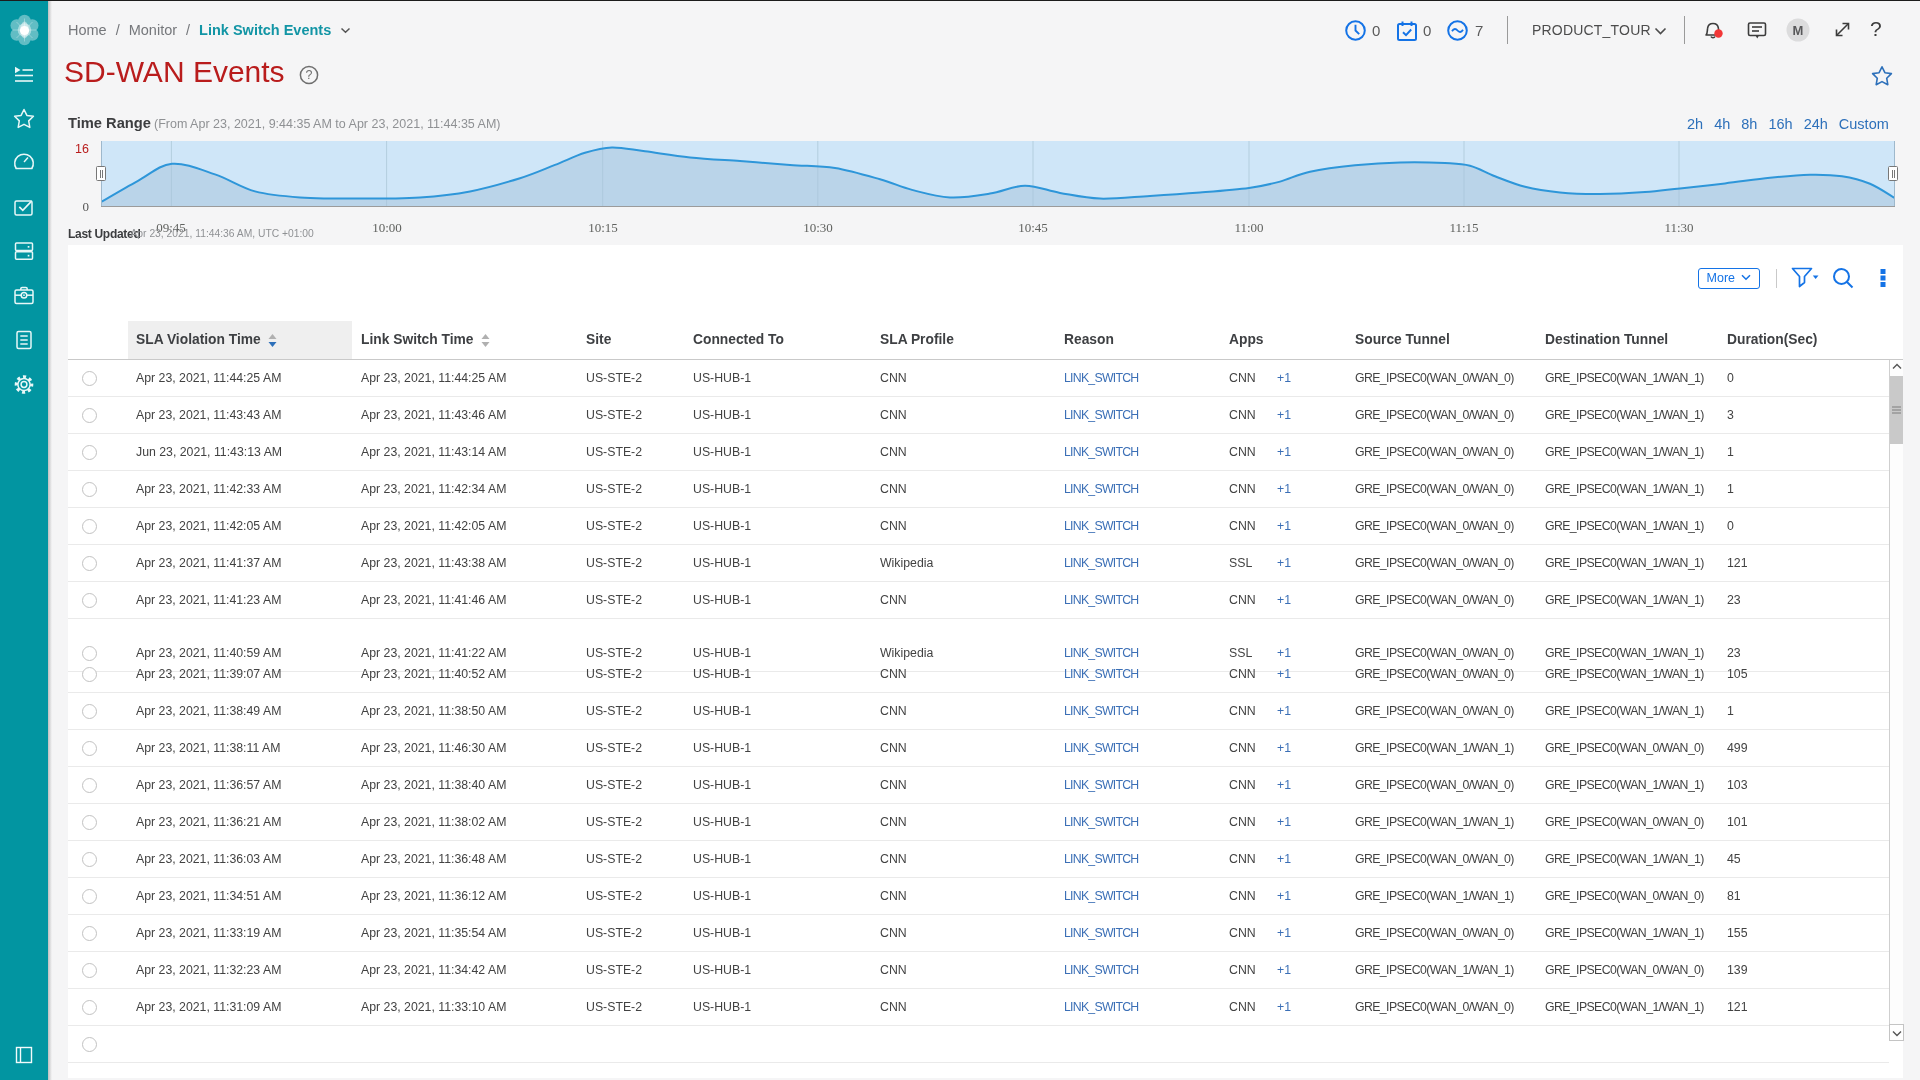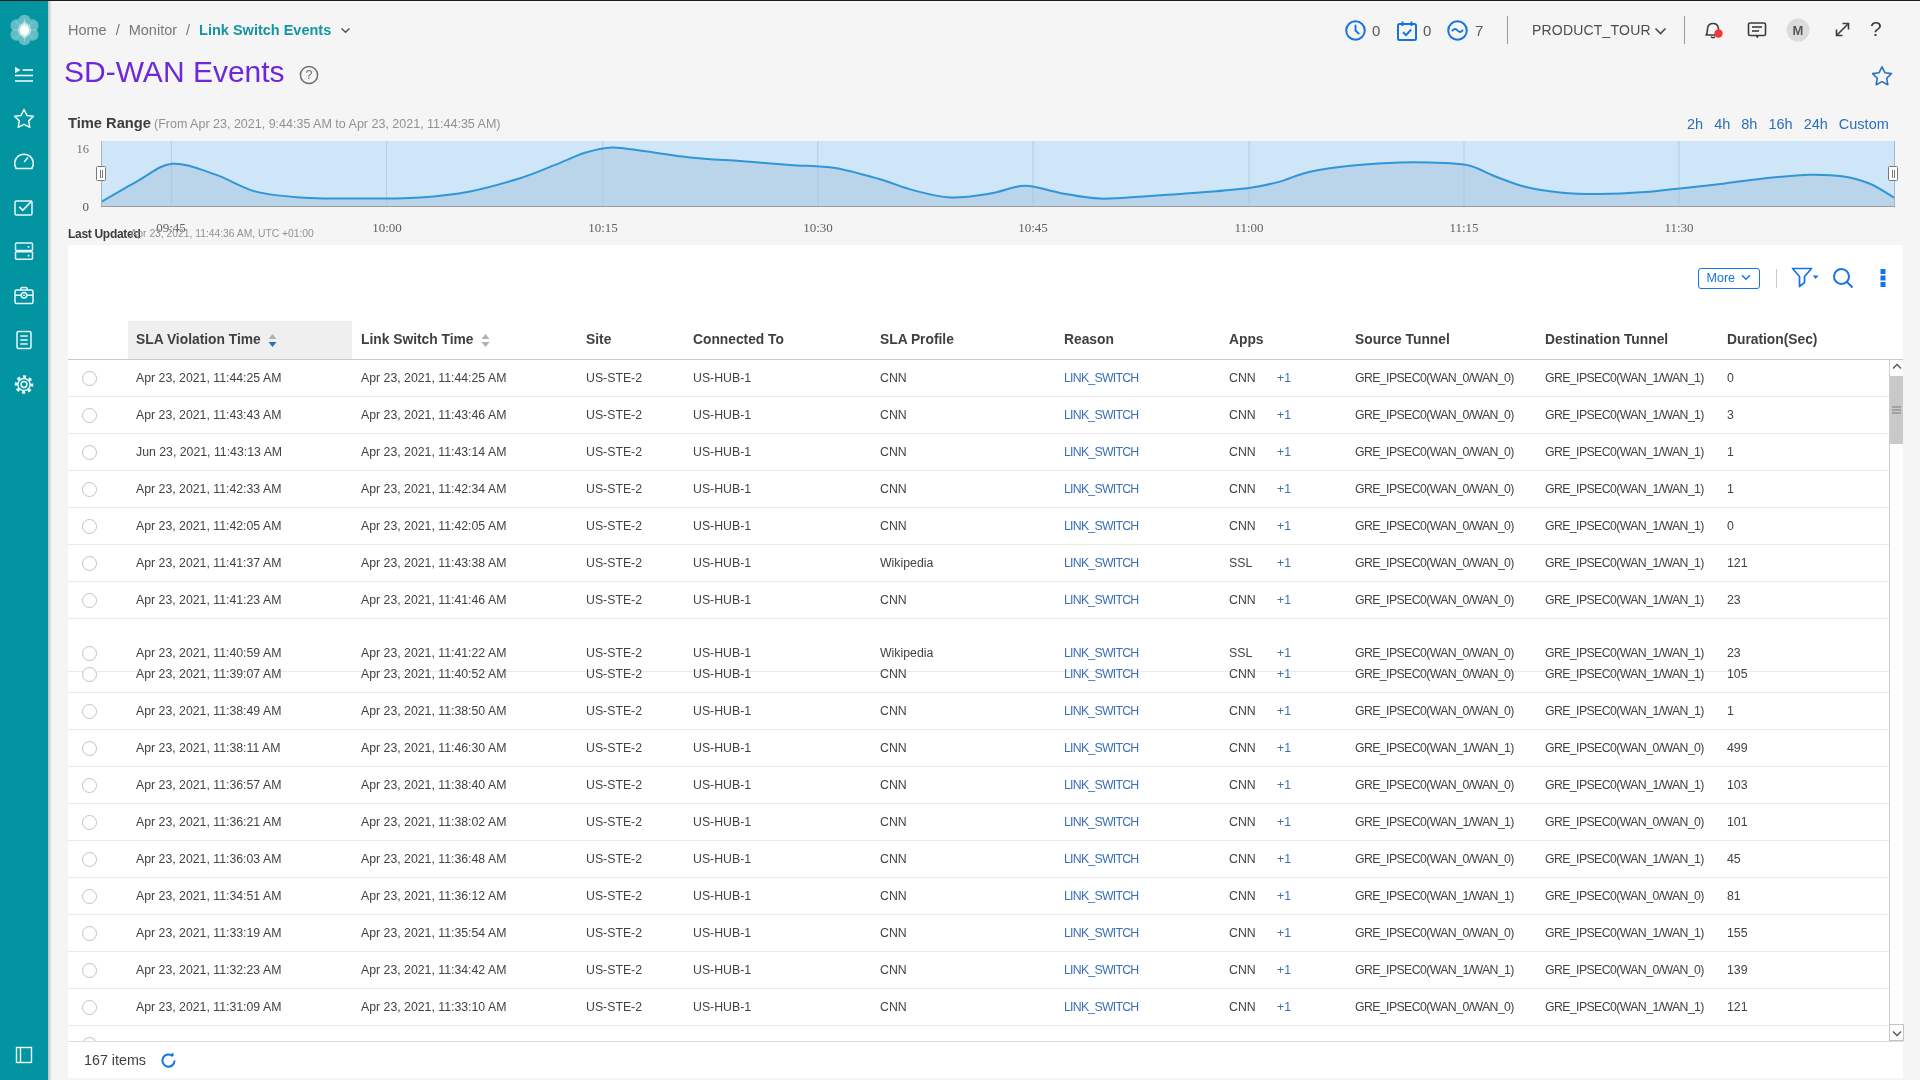--- a/index.html
+++ b/index.html
@@ -6,34 +6,34 @@
   font-family:"Liberation Sans", sans-serif; }
 #topline { position:absolute; left:0; top:0; width:1920px; height:1px; background:#1c1c1c; z-index:50; }
 #sidebar { position:absolute; left:0; top:0; width:48px; height:1080px; background:#0295a1; z-index:40; }
 #sideshadow { position:absolute; left:48px; top:0; width:4px; height:1080px;
   background:linear-gradient(to right, rgba(90,90,90,0.35), rgba(90,90,90,0)); z-index:39; }
 .sic { position:absolute; left:50%; transform:translateX(-50%); }
 
 #crumbs { position:absolute; left:68px; top:22px; font-size:14.5px; color:#75777b; white-space:nowrap; }
 #crumbs .sep { margin:0 9px; }
 #crumbs .act { color:#1295a5; font-weight:bold; }
-#title { position:absolute; left:64px; top:55px; font-size:30px; color:#6d28d9; letter-spacing:0px; }
+#title { position:absolute; left:64px; top:55px; font-size:30px; color:#b91c1c; letter-spacing:0px; }
 
 .topico { position:absolute; top:0; }
 .cnt { position:absolute; font-size:15px; color:#5a5a5a; top:22px; }
 #ptour { position:absolute; left:1532px; top:22px; font-size:14px; color:#4c4c4c; letter-spacing:0.2px; }
 .vdiv { position:absolute; top:16px; width:1px; height:28px; background:#9a9a9a; }
 
 #trlabel { position:absolute; left:68px; top:115px; font-size:14.7px; font-weight:bold; color:#3c3d3f; }
 #trdates { position:absolute; left:154px; top:117px; font-size:12.5px; color:#8f9194; }
 #trlinks { position:absolute; left:1687px; top:116px; font-size:14.5px; color:#2d70ba; }
 #trlinks span { margin-right:11px; }
 
 #chartbg { position:absolute; left:101px; top:141px; width:1794px; height:66px; background:#cfe6f8; }
-#ylab16 { position:absolute; left:70px; top:141.5px; width:19px; text-align:right; font-family:Liberation Serif, serif; font-size:12.5px; color:#737373; }
+#ylab16 { position:absolute; left:70px; top:141.5px; width:19px; text-align:right; font-family:Liberation Sans, sans-serif; font-size:12.5px; color:#b91c1c; }
 #ylab0 { position:absolute; left:70px; top:198.5px; width:19px; text-align:right; font-family:"Liberation Serif",serif; font-size:13px; color:#555; }
 #axis { position:absolute; left:101px; top:206px; width:1794px; height:1px; background:#9b9b9b; }
 .xlab { position:absolute; top:209.5px; width:60px; text-align:center; font-family:"Liberation Serif",serif; font-size:13px; color:#60625f;margin-top:10px; }
 #xlabwrap { position:absolute; left:101px; top:0; }
 .handle { position:absolute; top:166px; width:10px; height:15px; background:#fff; border:1px solid #777; border-radius:1.5px; z-index:5; }
 .handle:before, .handle:after { content:""; position:absolute; top:2.5px; width:1px; height:8px; background:#777; }
 .handle:before { left:2.5px; } .handle:after { left:5px; }
 #lastupd { position:absolute; left:68px; top:227px; font-size:12px; font-weight:bold; letter-spacing:-0.3px; color:#3c3d3f; }
 #lastupdval { position:absolute; left:130.5px; top:227.5px; font-size:10.3px; color:#8f9194; }
 
@@ -548,20 +548,13 @@
       </svg>
   </div>
   <div id="sthumb">
     <svg style="position:absolute;left:2px;top:29px" width="9" height="10" viewBox="0 0 9 10" stroke="#8a8a8a" stroke-width="1.2">
         <line x1="0" y1="2" x2="9" y2="2"></line>
         <line x1="0" y1="5" x2="9" y2="5"></line>
         <line x1="0" y1="8" x2="9" y2="8"></line>
       </svg>
   </div>
 
-  <div id="cfoot">
-    <span id="items">167 items</span>
-    <svg style="position:absolute;left:92px;top:10px" width="17" height="17" viewBox="0 0 17 17" fill="none" stroke="#1473e6" stroke-width="2">
-      <path d="M14.6 8.5 A6.1 6.1 0 1 1 12.8 4.2"></path>
-      <path d="M9.8 3.2 L13.6 4.0 L13.2 0.4" fill="#1473e6" stroke="none"></path>
-    </svg>
-  </div>
 </div>
 
 </body></html>

